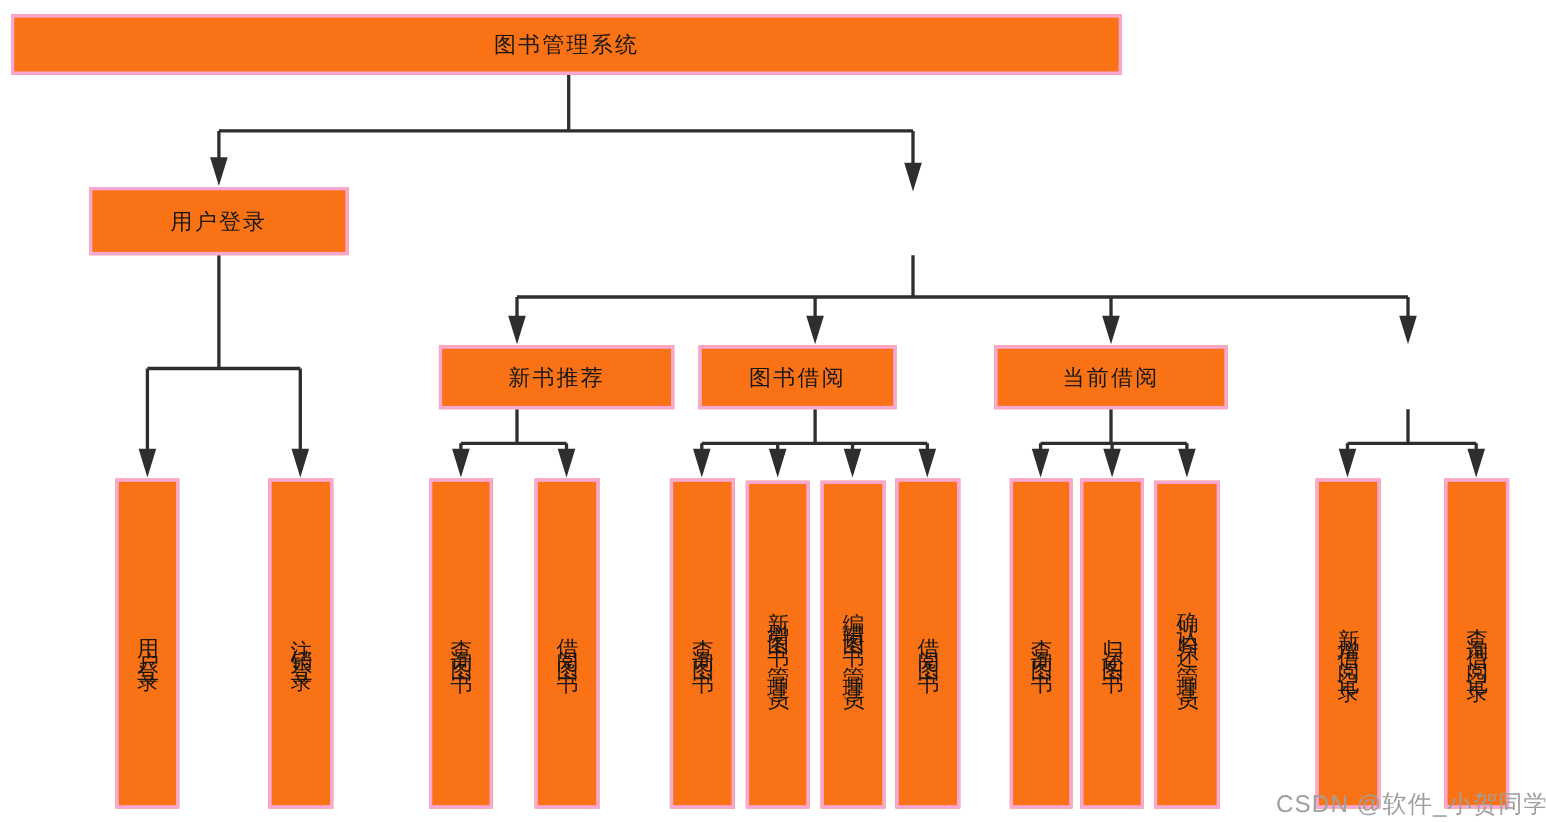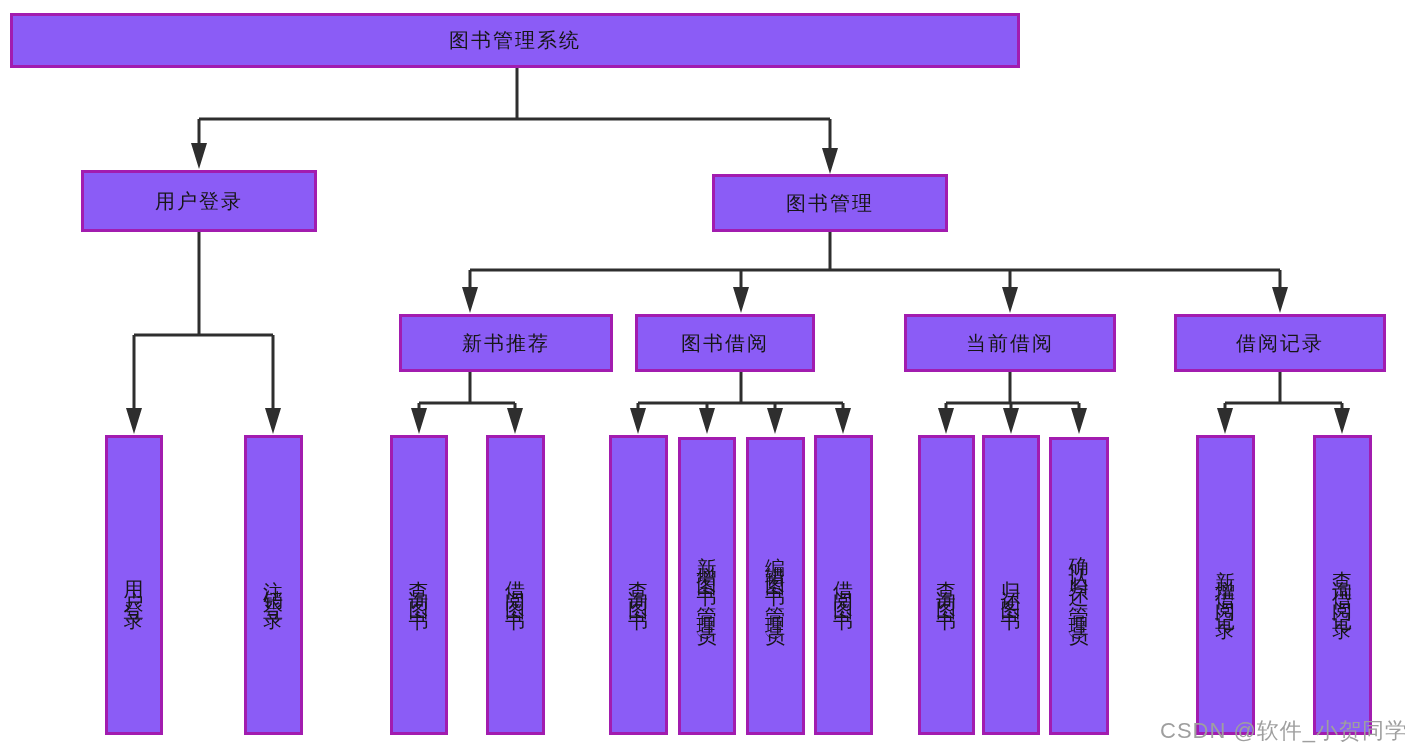--- a/index.html
+++ b/index.html
@@ -14,22 +14,22 @@
   }
   .connectors {
     position: absolute;
     left: 0; top: 0;
     width: 1405px; height: 747px;
     pointer-events: none;
   }
   .box {
     position: absolute;
     box-sizing: border-box;
-    background: #8b5cf6;
-    border: 3px solid #a21caf;
+    background: #f97316;
+    border: 3px solid #f9a8d4;
     display: flex;
     align-items: center;
     justify-content: center;
     font-size: 20px;
     letter-spacing: 2px;
     color: #161616;
     z-index: 2;
     white-space: nowrap;
     font-family: Liberation Serif, serif;
   }
@@ -71,26 +71,24 @@
     <path fill="#2e2e2e" d="M191 143h16l-8 26z M822 148h16l-8 26z M126 408h16l-8 26z M265 408h16l-8 26z
              M462 287h16l-8 26z M733 287h16l-8 26z M1002 287h16l-8 26z M1272 287h16l-8 26z
              M411 408h16l-8 26z M507 408h16l-8 26z M630 408h16l-8 26z M699 408h16l-8 26z
              M767 408h16l-8 26z M835 408h16l-8 26z M938 408h16l-8 26z M1003 408h16l-8 26z
              M1071 408h16l-8 26z M1217 408h16l-8 26z M1334 408h16l-8 26z"></path>
   </svg>
 
   <div class="box" style="left:10px; top:13px; width:1010px; height:55px;">图书管理系统</div>
 
   <div class="box" style="left:81px; top:170px; width:236px; height:62px;">用户登录</div>
-  <div class="box" style="left:712px; top:174px; width:236px; height:58px;">图书管理</div>
 
   <div class="box" style="left:363px; top:314px; width:214px; height:58px;margin-left:36px;">新书推荐</div>
   <div class="box" style="left:635px; top:314px; width:180px; height:58px;">图书借阅</div>
   <div class="box" style="left:904px; top:314px; width:212px; height:58px;">当前借阅</div>
-  <div class="box" style="left:1174px; top:314px; width:212px; height:58px;">借阅记录</div>
 
   <div class="box leaf" style="left:105px; top:435px; width:58px; height:300px;">用户登录</div>
   <div class="box leaf" style="left:244px; top:435px; width:59px; height:300px;">注销登录</div>
 
   <div class="box leaf" style="left:390px; top:435px; width:58px; height:300px;">查询图书</div>
   <div class="box leaf" style="left:486px; top:435px; width:59px; height:300px;">借阅图书</div>
 
   <div class="box leaf" style="left:609px; top:435px; width:59px; height:300px;">查询图书</div>
   <div class="box leaf" style="left:678px; top:437px; width:58px; height:298px;">新增图书（管理员）</div>
   <div class="box leaf" style="left:746px; top:437px; width:59px; height:298px;">编辑图书（管理员）</div>

